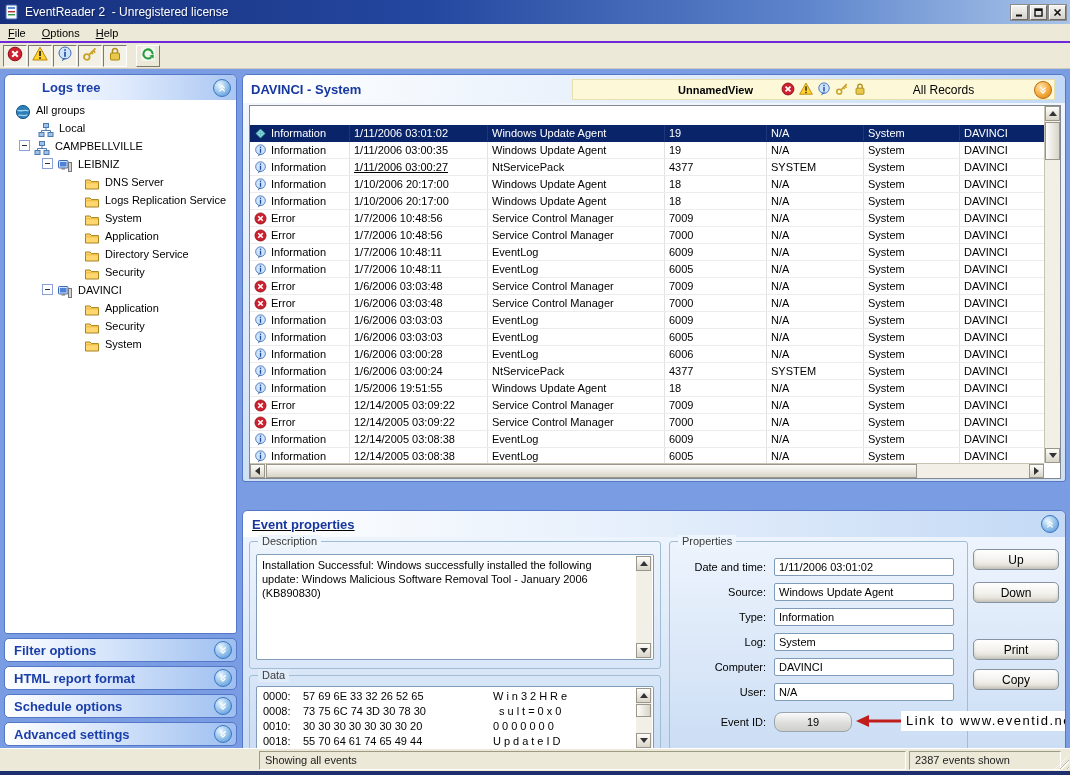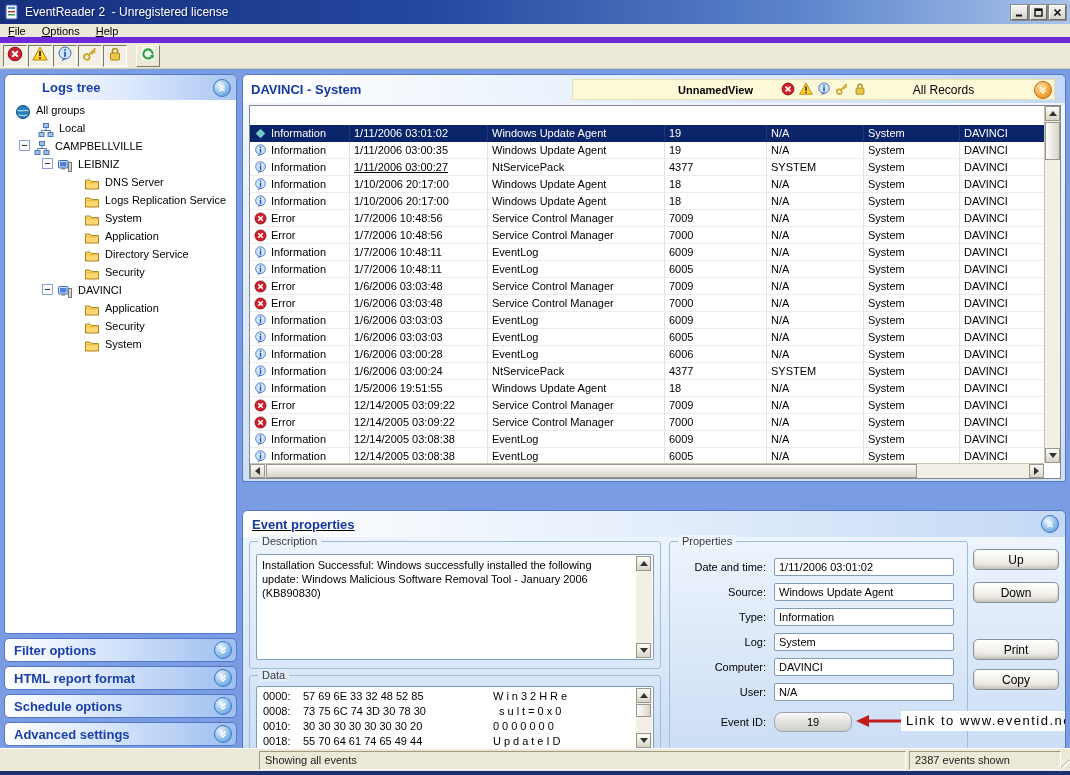--- a/index.html
+++ b/index.html
@@ -15,21 +15,21 @@
   .titlebar .app-icon { width:16px; height:16px; margin-right:5px; display:inline-flex; }
   .titlebar .title { color:#fff; font-weight:normal; font-size:12px; text-shadow:1px 1px 1px #10235e; white-space:pre; }
   .win-controls { margin-left:auto; display:flex; gap:2px; }
   .wc { width:17px; height:15px; background:linear-gradient(#f4f3ef,#d6d3ce); border:1px solid #fff;
     border-right-color:#6b6b6b; border-bottom-color:#6b6b6b; outline:1px solid #8a8a8a; display:flex;
     align-items:center; justify-content:center; padding:0; cursor:default; }
   .wc svg { width:9px; height:9px; }
 
   
   .menubar { position:absolute; left:0; top:24px; width:100%; height:19px; background:#ece9d8;
-    border-bottom:6px solid #6d28d9; display:flex; align-items:center; }
+    border-bottom:2px solid #6d28d9; display:flex; align-items:center; }
   .menu-item { padding:2px 8px; cursor:default; }
   .menu-item u { text-decoration:underline; }
 
   
   .toolbar { position:absolute; left:0; top:43px; width:100%; height:26px; background:#ece9d8;
     border-bottom:1px solid #cfcaba; display:flex; align-items:center; padding-left:3px; }
   .tool-btn { width:24px; height:22px; display:flex; align-items:center; justify-content:center; background:#f3f1e6;
     border:1px solid; border-color:#7d7a6e #fff #fff #7d7a6e; margin-right:1px; padding:0; }
   .tool-btn.raised { background:#ece9d8; border-color:#fff #7d7a6e #7d7a6e #fff; margin-left:8px; }
   .tool-btn svg { width:16px; height:16px; }
@@ -820,21 +820,21 @@
                 <div class="tri-down"></div>
               </div>
           </div>
         </div>
       </div>
 
       <div class="groupbox gb-data">
         <span class="legend">Data</span>
         <div class="whitebox databox">
           <div class="data-lines" id="dataLines">
-              <div class="data-line"><span class="dl-off">0000:</span><span class="dl-hex">57 69 6E 33 32 48 52 85</span><span class="dl-ascii">Win32HRe</span></div>
+              <div class="data-line"><span class="dl-off">0000:</span><span class="dl-hex">57 69 6E 33 32 26 52 65</span><span class="dl-ascii">Win32HRe</span></div>
               <div class="data-line"><span class="dl-off">0008:</span><span class="dl-hex">73 75 6C 74 3D 30 78 30</span><span class="dl-ascii"> sult=0x0</span></div>
               <div class="data-line"><span class="dl-off">0010:</span><span class="dl-hex">30 30 30 30 30 30 30 20</span><span class="dl-ascii">0000000</span></div>
               <div class="data-line"><span class="dl-off">0018:</span><span class="dl-hex">55 70 64 61 74 65 49 44</span><span class="dl-ascii">UpdateID</span></div>
             </div>
           <div class="box-sb">
             <div class="sb-btn up">
                 <div class="tri-up"></div>
               </div>
             <div class="thumb"></div>
             <div class="sb-btn down">

